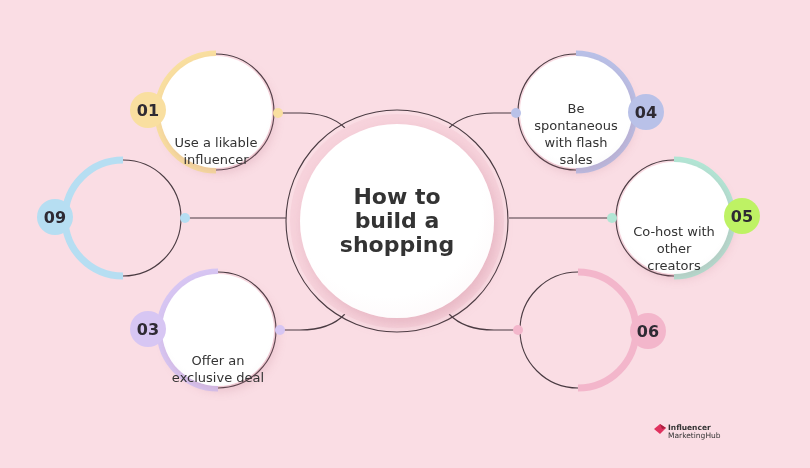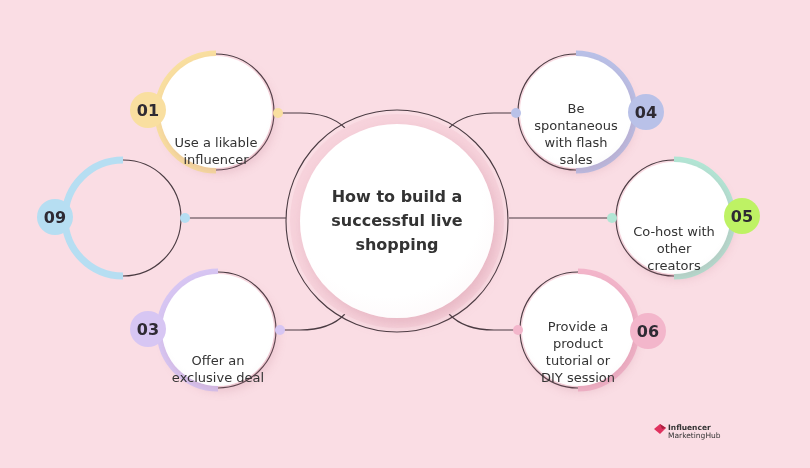--- a/index.html
+++ b/index.html
@@ -17,21 +17,21 @@
     background: #f7d3dc;
   }
   .center-core {
     position: absolute; border-radius: 50%;
     background: radial-gradient(circle at 45% 40%, #ffffff 60%, #fbf3f5 100%);
     box-shadow: 4px 6px 14px rgba(200,130,150,0.35);
     display: flex; align-items: center; justify-content: center;
     text-align: center;
   }
   .center-title {
-    font-weight: bold; font-size: 16px; line-height: 24px; color: #333333;
+    font-weight: bold; font-size: 22px; line-height: 24px; color: #333333;
     width: 150px;
   }
 
   .node {
     position: absolute; width: 112px; height: 112px; border-radius: 50%;
     background: radial-gradient(circle at 50% 45%, #ffffff 65%, #f4f2f3 100%);
     box-shadow: 3px 5px 10px rgba(190,120,140,0.25);
     display: flex; align-items: flex-end; justify-content: center; text-align: center;
   }
   .node-text {
@@ -84,21 +84,20 @@
       <path d="M281 330 L300 330 Q330 330 345 314"></path>
       <path d="M515 113 L494 113 Q464 113 449 128"></path>
       <path d="M517 330 L494 330 Q464 330 449 314"></path>
     </g>
   </svg>
 
   <div class="center-halo" style="left:290px; top:114px; width:214px; height:214px;"></div>
   <div class="center-core" style="left:300px; top:124px; width:194px; height:194px;">
     <div class="center-title">
       <div>How to build a</div>
-      <div>successful live</div>
       <div>shopping</div>
     </div>
   </div>
 
   <div class="node" style="left:160px; top:56px;">
     <div class="node-text" style="width:86px;">Use a likable influencer</div>
   </div>
   <div class="badge" style="left:130px; top:92px; background:#f9dfa0;">01</div>
   <div class="dot" style="left:273px; top:108px; background:#f9dfa0;"></div>
 
@@ -116,23 +115,20 @@
   </div>
   <div class="badge" style="left:628px; top:94px; background:#b9c1e8;">04</div>
   <div class="dot" style="left:511px; top:108px; background:#b9c1e8;"></div>
 
   <div class="node" style="left:618px; top:162px;">
     <div class="node-text" style="width:90px;">Co-host with other creators</div>
   </div>
   <div class="badge" style="left:724px; top:198px; background:#bef264;">05</div>
   <div class="dot" style="left:607px; top:213px; background:#b2e6d5;"></div>
 
-  <div class="node" style="left:522px; top:274px;">
-    <div class="node-text" style="width:84px;">Provide a product tutorial or DIY session</div>
-  </div>
   <div class="badge" style="left:630px; top:313px; background:#f3b6cb;">06</div>
   <div class="dot" style="left:513px; top:325px; background:#f3b6cb;"></div>
 
   <div class="logo">
     <svg class="logo-mark" viewBox="0 0 12 12">
       <polygon points="0,7 6,2 12,6 6,12" fill="#e0325f"></polygon>
       <polygon points="6,2 12,6 8,7" fill="#a8203f"></polygon>
     </svg>
     <div class="logo-text">
       <div><b>Influencer</b></div>

